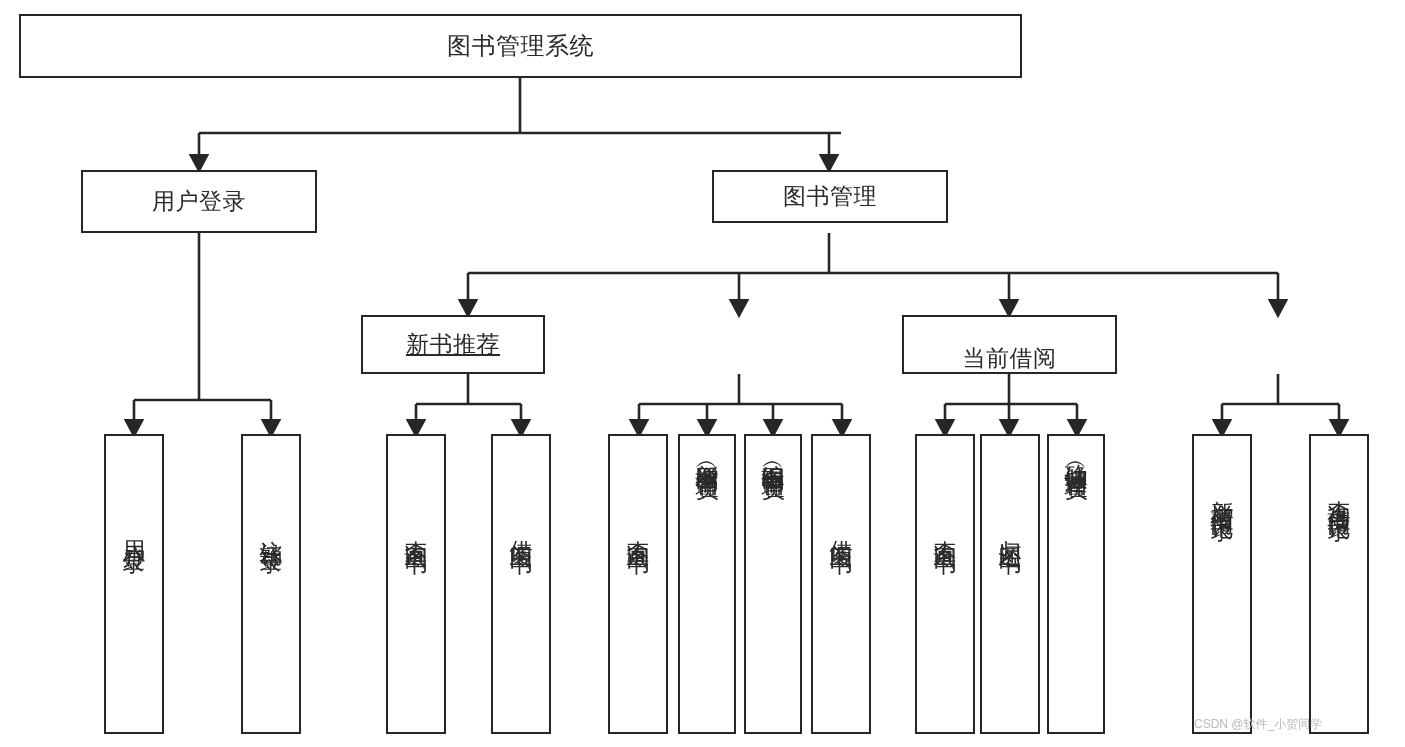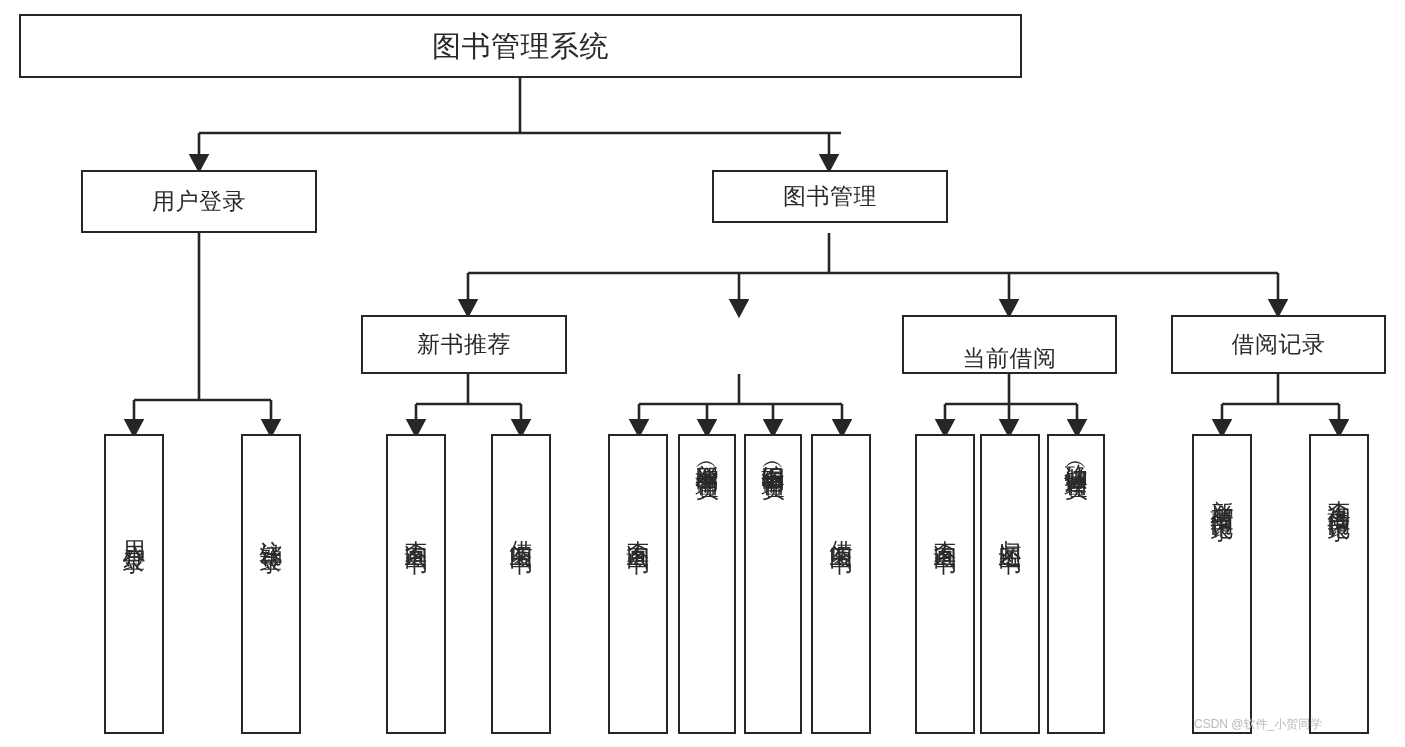--- a/index.html
+++ b/index.html
@@ -42,21 +42,21 @@
     text-align: center;
     line-height: 1.18;
     white-space: nowrap;
   }
   
   .node.horiz .lbl {
     font-size: 23px;
     letter-spacing: 0.5px;
   }
   .node.root .lbl {
-    font-size: 29px;
+    font-size: 24px;
   }
   
   .node.vert {
     align-items: flex-start;
     justify-content: center;
     padding-top: 14px;
   }
   .node.vert .lbl {
     writing-mode: vertical-rl;
     text-orientation: upright;
@@ -139,32 +139,29 @@
   </div>
 
   <div class="node horiz" style="left:81px; top:170px; width:236px; height:63px;">
     <span class="lbl">用户登录</span>
   </div>
 
   <div class="node horiz" style="left:712px; top:170px; width:236px; height:53px;">
     <span class="lbl">图书管理</span>
   </div>
 
-  <div class="node horiz" style="left:361px; top:315px; width:206px; height:59px;">
+  <div class="node horiz" style="left:361px; top:315px; width:184px; height:59px;text-decoration:underline;">
     <span class="lbl">新书推荐</span>
   </div>
 
 
   <div class="node horiz" style="left:902px; top:315px; width:215px; height:59px;align-items:flex-end;">
     <span class="lbl">当前借阅</span>
   </div>
 
-  <div class="node horiz" style="left:1171px; top:315px; width:215px; height:59px;">
-    <span class="lbl">借阅记录</span>
-  </div>
 
   <div class="node vert" style="left:104px; top:434px; width:60px; height:300px; padding-top:86px;">
     <span class="lbl">用户登录</span>
   </div>
 
   <div class="node vert" style="left:241px; top:434px; width:60px; height:300px; padding-top:86px;">
     <span class="lbl">注销登录</span>
   </div>
 
   <div class="node vert" style="left:386px; top:434px; width:60px; height:300px; padding-top:86px;">

